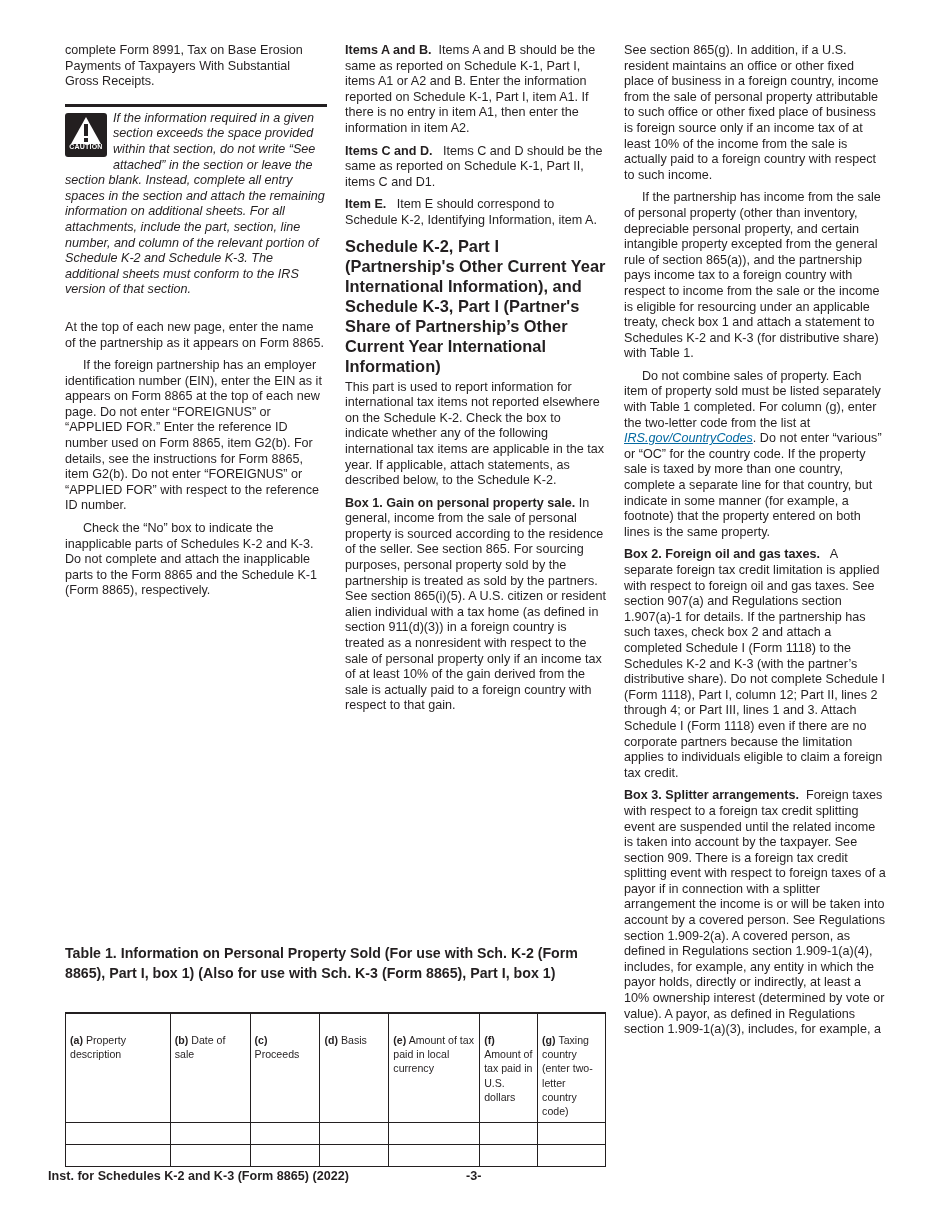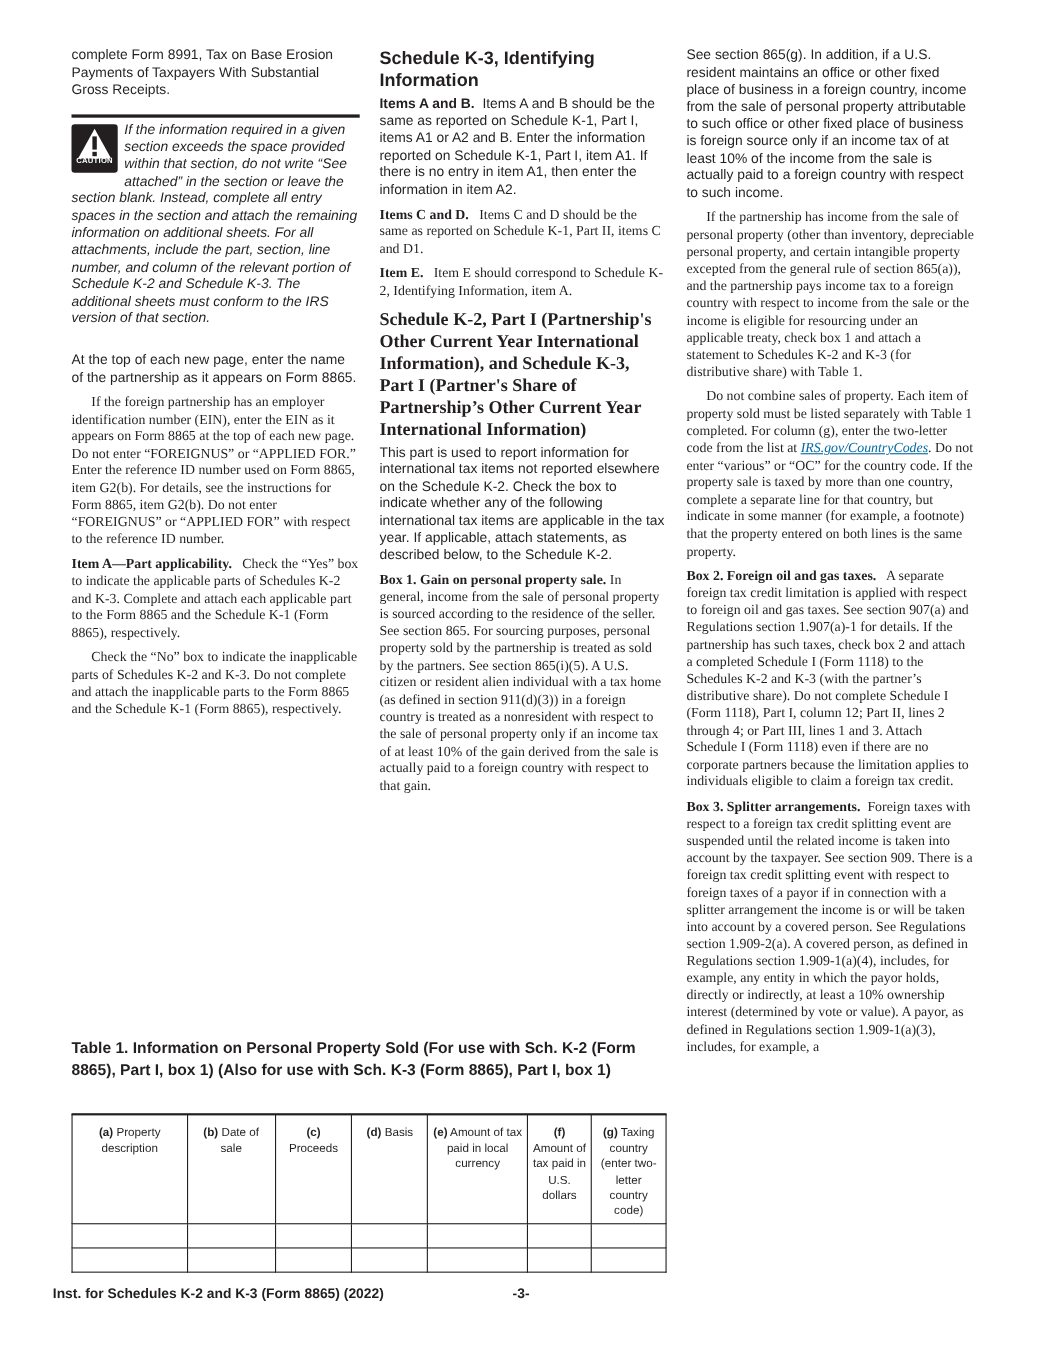--- a/index.html
+++ b/index.html
@@ -4,39 +4,39 @@
 <style>
   html, body { margin: 0; padding: 0; background: #ffffff; }
   body { width: 950px; height: 1230px; position: relative; overflow: hidden;
          font-family: "Liberation Sans", sans-serif; color: #231f20; }
   .col { position: absolute; top: 43px; font-size: 12.6px; line-height: 15.6px; }
   .col p { margin: 0; }
   .c1 { left: 65px; width: 262px; }
   .c2 { left: 345px; width: 262px; }
   .c3 { left: 624px; width: 262px; }
   .indent { text-indent: 18px; }
-  .gap { margin-top: 7px !important; font-family: Liberation Serif, serif; }
+  .gap { margin-top: 7px !important; }
   .b { font-weight: bold; }
   .rule { border-top: 3px solid #231f20; margin: 14px 0 4px 0; }
   .h1 { font-size: 23.5px; font-weight: bold; line-height: 28px; margin: 0 0 6px 0; }
   .h2 { font-size: 16.4px; font-weight: bold; line-height: 20px; margin: 0 0 4px 0; }
   .caution-wrap { position: relative; }
   .caution-icon { float: left; width: 42px; height: 44px; background: #231f20; border-radius: 3px;
                   margin: 2px 6px 2px 0; position: relative; }
   .caution-icon svg { position: absolute; left: 5px; top: 3px; }
   .caution-label { position: absolute; left: 0; bottom: 2px; width: 42px; text-align: center;
                    color: #fff; font-size: 7px; font-weight: bold; letter-spacing: 0.2px; }
   .caution-text { font-style: italic; }
   a.link { color: #0369a1; text-decoration: underline; font-style: italic; }
   .table-title { position: absolute; left: 65px; top: 943px; width: 545px;
                  font-size: 14.2px; font-weight: bold; line-height: 20px; }
   .table-rule { position: absolute; left: 65px; top: 1012px; width: 541px; border-top: 2px solid #231f20; }
   table.t1 { position: absolute; left: 65px; top: 1013px; width: 541px; border-collapse: collapse;
              font-size: 10.6px; line-height: 14.2px; }
-  table.t1 th { font-weight: normal; vertical-align: top; text-align: center; padding: 10px 4px 4px 4px;
+  table.t1 th { font-weight: normal; vertical-align: top; text-align: left; padding: 20px 4px 4px 4px;
                 border: 1px solid #231f20; border-top: none; height: 84px; margin-top: 28px; }
   table.t1 th .lt { font-weight: bold; }
   table.t1 td { border: 1px solid #231f20; height: 19px; }
   .footer { position: absolute; left: 48px; top: 1169px; font-size: 12.6px; font-weight: bold; }
   .pageno { position: absolute; left: 466px; top: 1169px; font-size: 12.6px; font-weight: bold; }
 </style>
 </head>
 <body>
 
 <div class="col c1">
@@ -49,26 +49,24 @@
         <rect x="14" y="8" width="4" height="12" fill="#231f20"></rect>
         <rect x="14" y="22" width="4" height="4" fill="#231f20"></rect>
       </svg>
       <span class="caution-label">CAUTION</span>
     </div>
     <p class="caution-text">If the information required in a given section exceeds the space provided within that section, do not write “See attached” in the section or leave the section blank. Instead, complete all entry spaces in the section and attach the remaining information on additional sheets. For all attachments, include the part, section, line number, and column of the relevant portion of Schedule K-2 and Schedule K-3. The additional sheets must conform to the IRS version of that section.</p>
   </div>
   <div style="height:22px"></div>
   <p>At the top of each new page, enter the name of the partnership as it appears on Form 8865.</p>
   <p class="indent gap">If the foreign partnership has an employer identification number (EIN), enter the EIN as it appears on Form 8865 at the top of each new page. Do not enter “FOREIGNUS” or “APPLIED FOR.” Enter the reference ID number used on Form 8865, item G2(b). For details, see the instructions for Form 8865, item G2(b). Do not enter “FOREIGNUS” or “APPLIED FOR” with respect to the reference ID number.</p>
-  <p class="gap"><span class="b">Item A—Part applicability.</span>&nbsp;&nbsp; <span>Check the “Yes” box to indicate the applicable parts of Schedules K-2 and K-3. Complete and attach each applicable part to the Form 8865 and the Schedule K-1 (Form 8865), respectively.</span></p>
   <p class="indent gap">Check the “No” box to indicate the inapplicable parts of Schedules K-2 and K-3. Do not complete and attach the inapplicable parts to the Form 8865 and the Schedule K-1 (Form 8865), respectively.</p>
 </div>
 
 <div class="col c2">
-  <div class="h2">Schedule K-3, Identifying Information</div>
   <p><span class="b">Items A and B.</span>&nbsp; <span>Items A and B should be the same as reported on Schedule K-1, Part I, items A1 or A2 and B. Enter the information reported on Schedule K-1, Part I, item A1. If there is no entry in item A1, then enter the information in item A2.</span></p>
   <p class="gap"><span class="b">Items C and D.</span>&nbsp;&nbsp; <span>Items C and D should be the same as reported on Schedule K-1, Part II, items C and D1.</span></p>
   <p class="gap"><span class="b">Item E.</span>&nbsp;&nbsp; <span>Item E should correspond to Schedule K-2, Identifying Information, item A.</span></p>
   <div class="h2 gap" style="margin-top:9px">Schedule K-2, Part I (Partnership's Other Current Year International Information), and Schedule K-3, Part I (Partner's Share of Partnership’s Other Current Year International Information)</div>
   <p>This part is used to report information for international tax items not reported elsewhere on the Schedule K-2. Check the box to indicate whether any of the following international tax items are applicable in the tax year. If applicable, attach statements, as described below, to the Schedule K-2.</p>
   <p class="gap"><span class="b">Box 1. Gain on personal property sale.</span> <span>In general, income from the sale of personal property is sourced according to the residence of the seller. See section 865. For sourcing purposes, personal property sold by the partnership is treated as sold by the partners. See section 865(i)(5). A U.S. citizen or resident alien individual with a tax home (as defined in section 911(d)(3)) in a foreign country is treated as a nonresident with respect to the sale of personal property only if an income tax of at least 10% of the gain derived from the sale is actually paid to a foreign country with respect to that gain.</span></p>
 </div>
 
 <div class="col c3">
   <p>See section 865(g). In addition, if a U.S. resident maintains an office or other fixed place of business in a foreign country, income from the sale of personal property attributable to such office or other fixed place of business is foreign source only if an income tax of at least 10% of the income from the sale is actually paid to a foreign country with respect to such income.</p>

